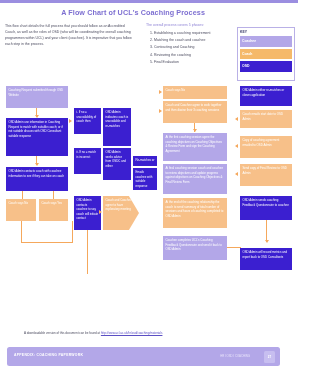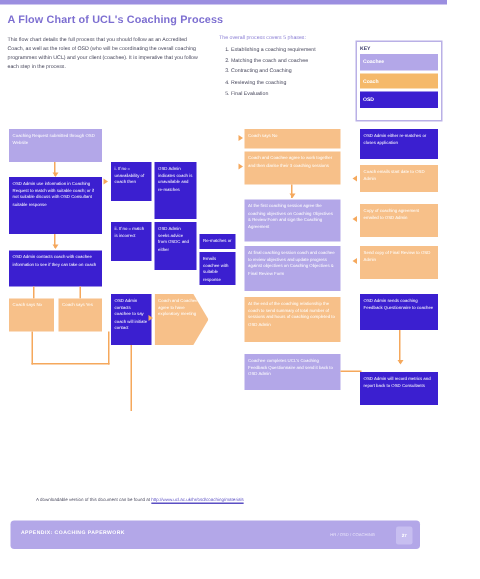--- a/index.html
+++ b/index.html
@@ -11,20 +11,21 @@
   }
   .page{position:absolute;inset:0;background:#fff;}
 
   
   .top-rule{position:absolute;left:0;top:0;width:298px;height:3px;background:#9b8ee0;}
 
   .title{
     position:absolute;left:5px;top:8px;width:200px;
     font-size:7.2px;font-weight:bold;color:#7d6fd1;letter-spacing:.1px;
     white-space:nowrap;
+    text-align:right;
   }
 
   .intro{
     position:absolute;left:5px;top:23px;width:128px;
     font-size:3.5px;line-height:1.75;color:#4a4a5e;
   }
 
   .phases{position:absolute;left:146px;top:23px;width:86px;}
   .phases-head{font-size:3.5px;color:#8b7fd4;margin-bottom:2.5px;}
   .phases ol{margin:0;padding:0 0 0 8px;list-style:decimal;}

